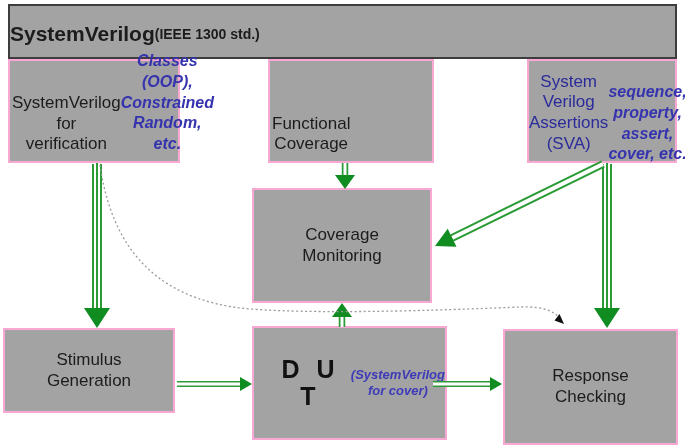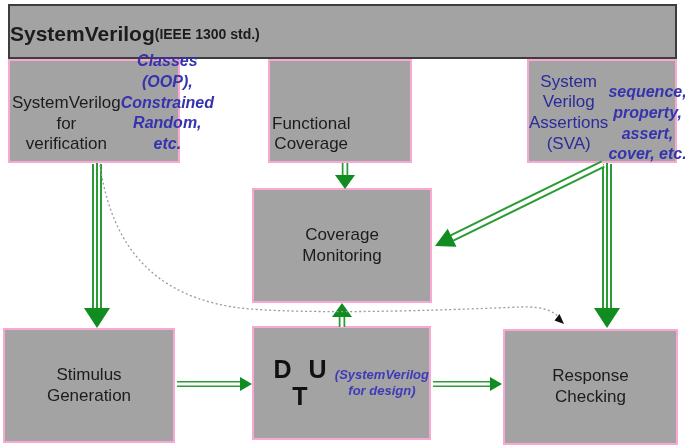--- a/index.html
+++ b/index.html
@@ -58,25 +58,25 @@
     font-weight: bold;
     font-style: italic;
     color: #3e3bb8;
     line-height: 1.25;
     white-space: pre-line;
   }
 
   
   .b-header        { left: 8px;   top: 4px;   width: 669px; height: 55px;  }
   .b-verification  { left: 8px;   top: 59px;  width: 172px; height: 104px; }
-  .b-functional    { left: 268px; top: 59px;  width: 144px; height: 104px; }
+  .b-functional    { left: 268px; top: 59px;  width: 166px; height: 104px; }
   .b-sva           { left: 527px; top: 59px;  width: 150px; height: 104px; align-items: center; }
   .b-covmon        { left: 252px; top: 188px; width: 180px; height: 115px; }
-  .b-stimulus      { left: 3px;   top: 328px; width: 172px; height: 115px; }
-  .b-dut           { left: 252px; top: 326px; width: 179px; height: 114px; padding-left: 16px; }
+  .b-stimulus      { left: 3px;   top: 328px; width: 172px; height: 85px; }
+  .b-dut           { left: 252px; top: 326px; width: 195px; height: 114px; padding-left: 16px; }
   .b-response      { left: 503px; top: 329px; width: 175px; height: 116px; }
 
   svg.overlay {
     position: absolute;
     left: 0; top: 0;
     width: 685px; height: 446px;
     pointer-events: none;
   }
 </style>
 </head>
@@ -115,21 +115,21 @@
   </div>
 
   <div class="box centered b-stimulus">
     <div class="title">Stimulus
 Generation</div>
   </div>
 
   <div class="box centered b-dut">
     <div class="dut-title">D U T</div>
     <div class="dut-sub">(SystemVerilog
-for design)</div>
+for cover)</div>
   </div>
 
   <div class="box centered b-response">
     <div class="title">Response
 Checking</div>
   </div>
 
   <svg class="overlay" viewBox="0 0 685 446" xmlns="http://www.w3.org/2000/svg">
 
     <g>

